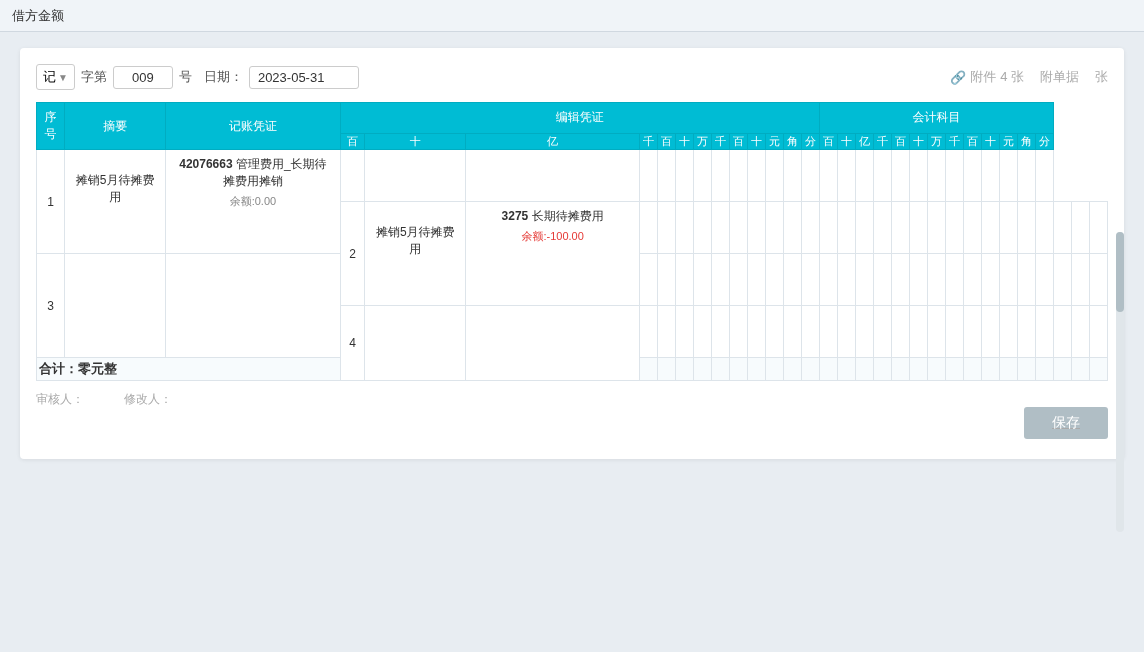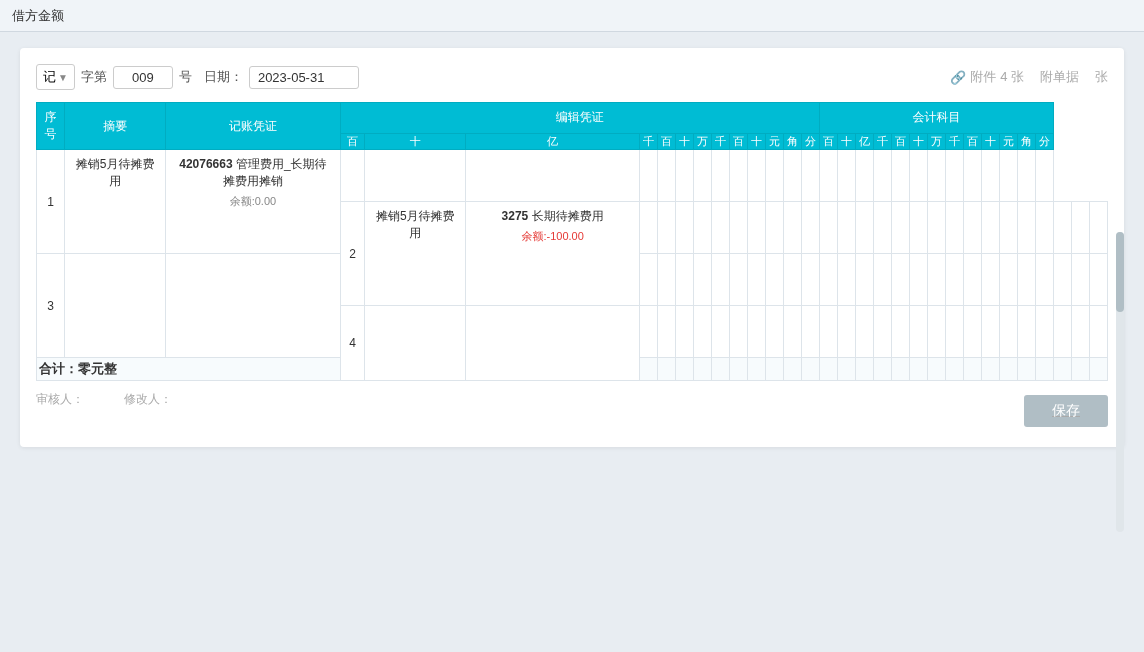--- a/index.html
+++ b/index.html
@@ -167,21 +167,21 @@
       color: #333;
     }
     .seq-cell {
       width: 30px;
       text-align: center;
       vertical-align: middle !important;
     }
     .summary-cell {
       width: 160px;
       text-align: left;
-      padding: 6px 8px !important;
+      padding: 22px 8px !important;
       vertical-align: top;
     }
     .account-cell {
       width: 260px;
       text-align: left;
       padding: 6px 8px !important;
       vertical-align: top;
     }
     .balance-text {
       font-size: 11px;
@@ -210,21 +210,21 @@
     .footer-info {
       display: flex;
       gap: 40px;
       padding: 10px 0 4px 0;
       color: #aaa;
       font-size: 12px;
     }
     .save-btn-area {
       display: flex;
       justify-content: center;
-      margin-top: 4px;
+      margin-top: 16px;
       text-decoration: underline;
     }
     .save-btn {
       background: #b0bec5;
       color: #fff;
       border: none;
       border-radius: 3px;
       padding: 7px 28px;
       font-size: 14px;
       cursor: pointer;

